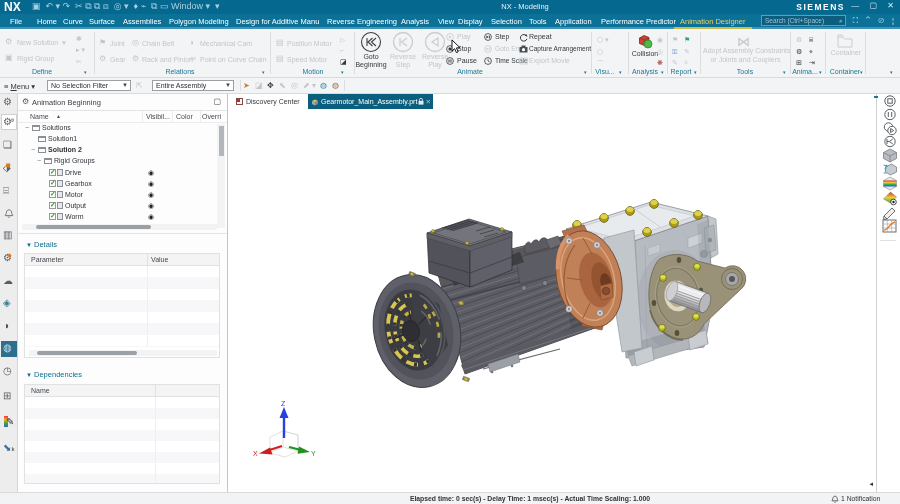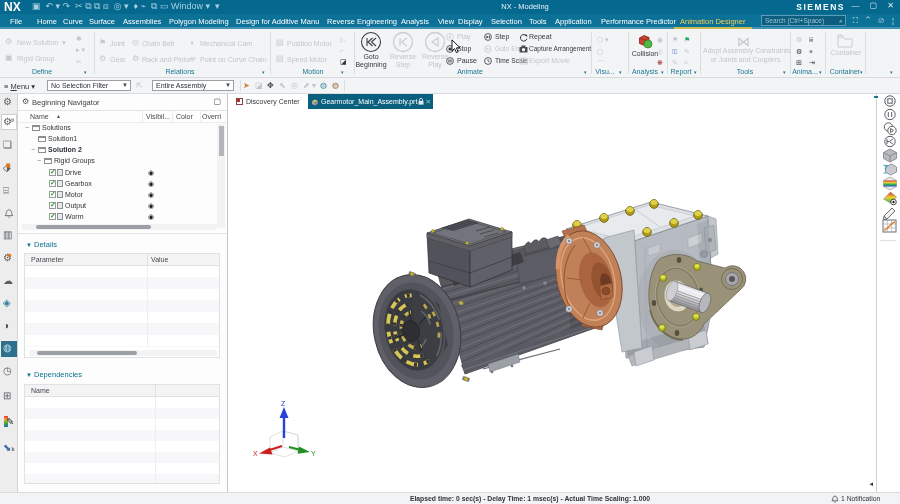--- a/index.html
+++ b/index.html
@@ -313,21 +313,21 @@
     <div class="lbi" style="top:248px;color:#bfe0ee;">◍</div>
     <div class="lbi" style="top:271px;color:#5a5f64;">◷</div>
     <div class="lbi" style="top:296px;color:#5a5f64;">⊞</div>
     <div class="abs" style="top:322px;left:4px;width:4px;height:11px;background:linear-gradient(#e33,#ea3,#3a3,#36c);"></div>
     <div class="lbi" style="top:322px;left:6px;color:#333;">✎</div>
     <div class="lbi" style="top:348px;color:#3a6fa0;">⬊<span style="color:#333;font-size:6px;">k</span></div>
   </div>
   <div id="navpanel" class="abs">
     <div class="nvhdr">
       <span style="position:absolute;left:4px;top:3px;font-size:8px;color:#555;">⚙</span>
-      <span style="position:absolute;left:14px;top:4px;">Beginning Navigator</span>
+      <span style="position:absolute;left:14px;top:4px;">Animation Beginning</span>
       <span style="position:absolute;right:6px;top:3px;font-size:8px;color:#444;">▢</span>
     </div>
 
     <div class="thead" style="position:absolute;left:0;top:17px;width:100%;height:12px;border-bottom:1px solid #ececee;">
       <span style="position:absolute;left:12px;top:2px;">Name</span>
       <span style="position:absolute;left:38px;top:2px;font-size:5px;">▲</span>
       <span style="position:absolute;left:128px;top:2px;">Visibil...</span>
       <span style="position:absolute;left:158px;top:2px;">Color</span>
       <span style="position:absolute;left:184px;top:2px;">Overri</span>
       <span style="position:absolute;left:124px;top:0;width:1px;height:12px;background:#ececee;"></span>

